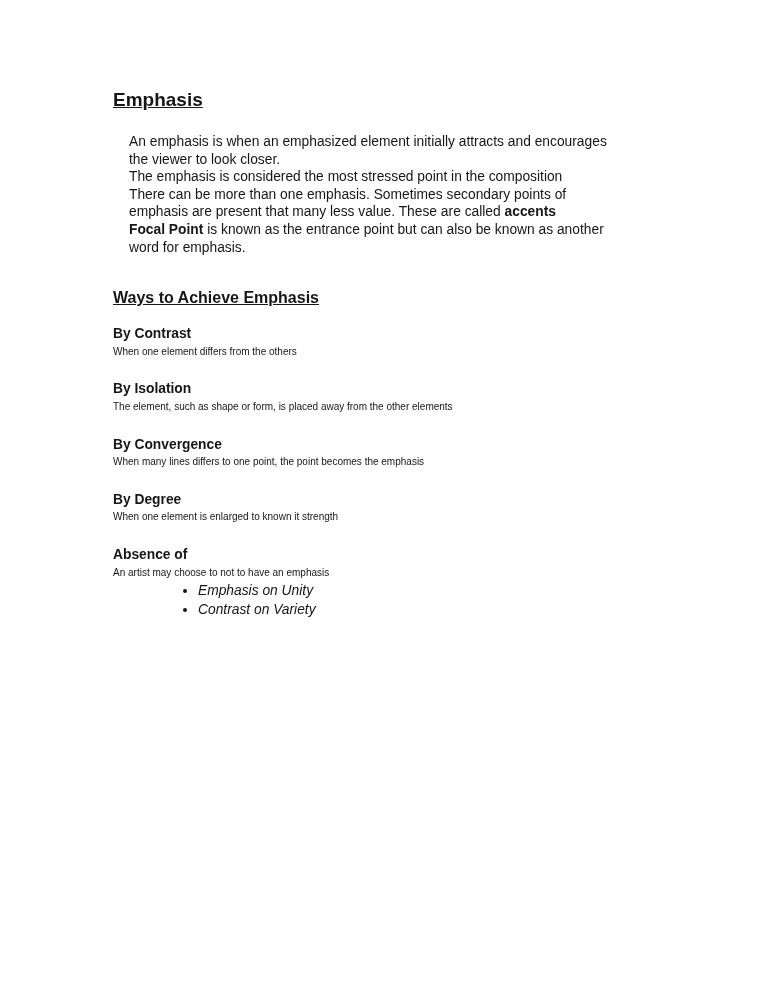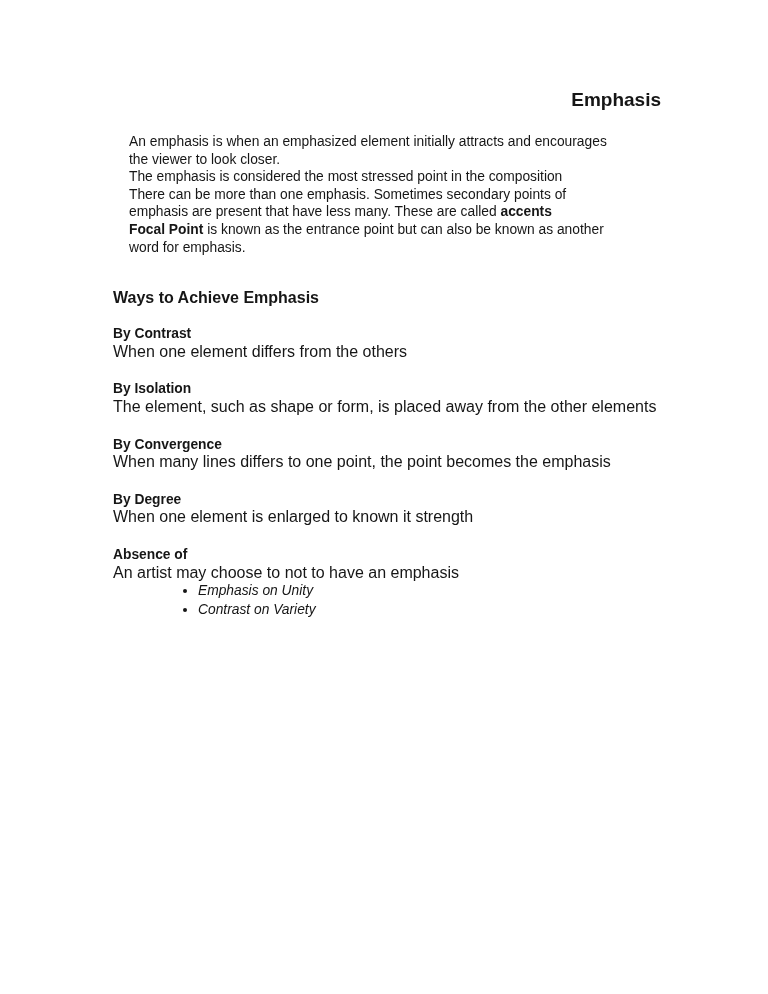--- a/index.html
+++ b/index.html
@@ -18,48 +18,49 @@
   }
   .content {
     position: absolute;
     left: 113px;
     top: 88px;
     width: 548px;
   }
   .doc-title {
     font-size: 19px;
     font-weight: bold;
+    text-decoration: underline;
     line-height: 23px;
     margin: 0 0 22px 0;
-    text-align: right;
   }
   .ln {
     font-size: 13.8px;
     line-height: 17.6px;
     white-space: nowrap;
   }
   .intro {
     margin: 16px;
   }
   .section-heading {
     font-size: 16px;
     font-weight: bold;
+    text-decoration: underline;
     line-height: 20px;
     margin: 32px 0 17px 0;
   }
   .method {
     margin: 0 0 20px 0;
   }
   .method-title {
     font-size: 13.8px;
     line-height: 17.6px;
     font-weight: bold;
   }
   .method-desc {
-    font-size: 16px;
+    font-size: 10px;
     line-height: 17.6px;
   }
   .absence {
     margin-top: 16px;
   }
   .bullet-list {
     margin: 0;
     padding: 0 0 0 85px;
     list-style: disc;
   }
@@ -76,21 +77,21 @@
 <div class="page">
   <div class="content">
 
     <h1 class="doc-title">Emphasis</h1>
 
     <div class="intro">
       <div class="ln"><span>An emphasis is when an emphasized element initially attracts and encourages</span></div>
       <div class="ln"><span>the viewer to look closer.</span></div>
       <div class="ln"><span>The emphasis is considered the most stressed point in the composition</span></div>
       <div class="ln"><span>There can be more than one emphasis. Sometimes secondary points of</span></div>
-      <div class="ln"><span>emphasis are present that have less many. These are called </span><b>accents</b></div>
+      <div class="ln"><span>emphasis are present that many less value. These are called </span><b>accents</b></div>
       <div class="ln"><b>Focal Point</b><span> is known as the entrance point but can also be known as another</span></div>
       <div class="ln"><span>word for emphasis.</span></div>
     </div>
 
     <h2 class="section-heading">Ways to Achieve Emphasis</h2>
 
     <div class="method">
       <div class="method-title">By Contrast</div>
       <div class="method-desc">When one element differs from the others</div>
     </div>

